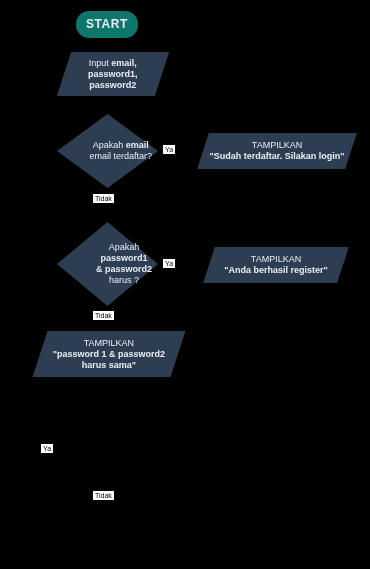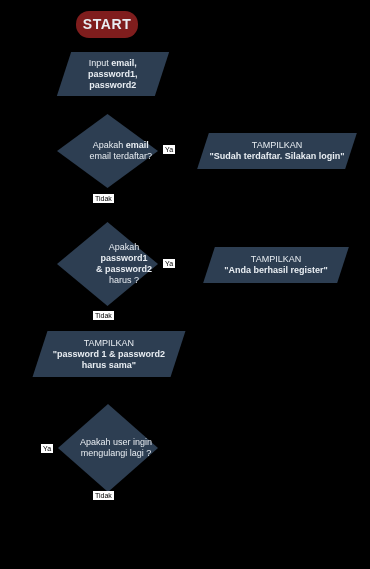--- a/index.html
+++ b/index.html
@@ -8,22 +8,22 @@
     font-family:"Liberation Sans","DejaVu Sans",sans-serif;
     background:#000;
   }
   #canvas{position:absolute;left:0;top:0;width:370px;height:569px;}
 
   .node{position:absolute;box-sizing:border-box;display:flex;
         align-items:center;justify-content:center;text-align:center;
         color:#e8edf2;line-height:1.22;}
 
   
-  .terminator{background:#7f1d1d;border-radius:13px;
-        font-size:14px;font-weight:bold;letter-spacing:.6px;}
+  .terminator{background:#0f766e;border-radius:13px;
+        font-size:12px;font-weight:bold;letter-spacing:.6px;}
 
   
   .para{background:#2d3e52;transform:skewX(-18deg);}
   .para > .ptext{transform:skewX(18deg);display:block;width:100%;
         padding:0 4px;box-sizing:border-box;font-size:9px;}
 
   
   .diamond-wrap{position:absolute;}
   .diamond-shape{position:absolute;left:0;top:0;width:100%;height:100%;
         background:#2d3e52;
@@ -100,26 +100,17 @@
   </div>
 
   <div class="node para" style="left:40px;top:331px;width:138px;height:46px;">
     <span class="ptext">
       <span>TAMPILKAN</span><br>
       <b>"password 1 &amp; password2</b><br>
       <b>harus sama"</b>
     </span>
   </div>
 
-  <div class="diamond-wrap" style="left:58px;top:404px;width:100px;height:88px;">
-    <div class="diamond-shape"></div>
-    <div class="diamond-label">
-      <span>
-        <span>Apakah user ingin</span><br>
-        <span>mengulangi lagi ?</span>
-      </span>
-    </div>
-  </div>
   <div class="edge-label" style="left:41px;top:444px;">Ya</div>
   <div class="edge-label" style="left:93px;top:491px;">Tidak</div>
 
 
 </div>
 
 </body></html>

